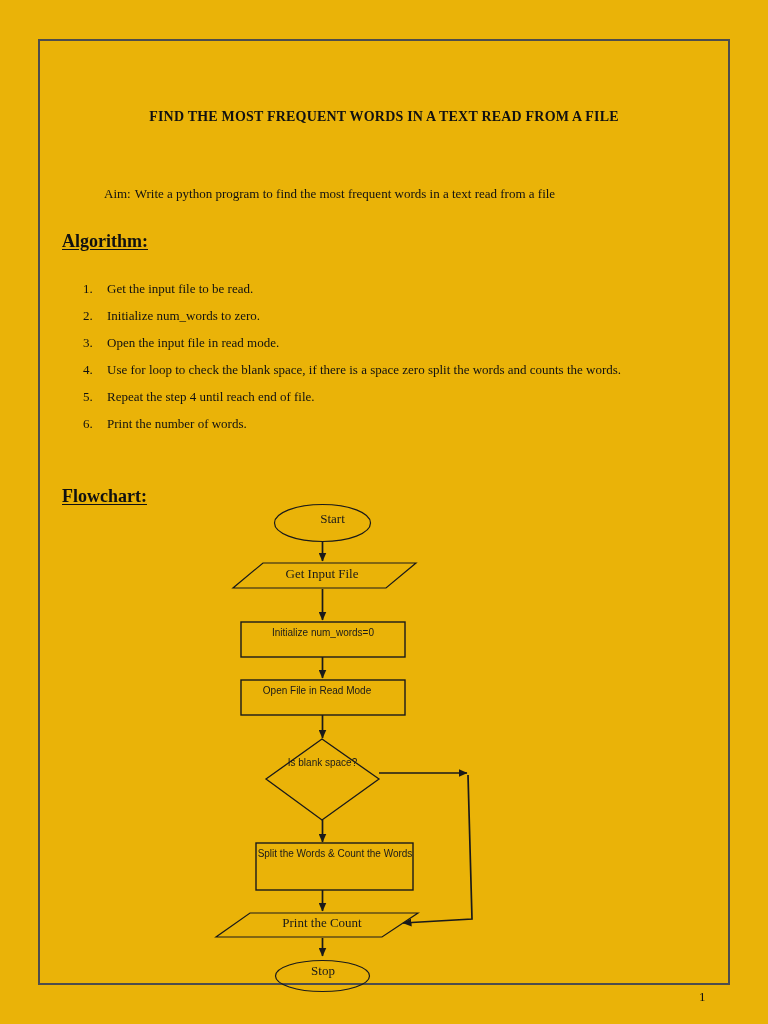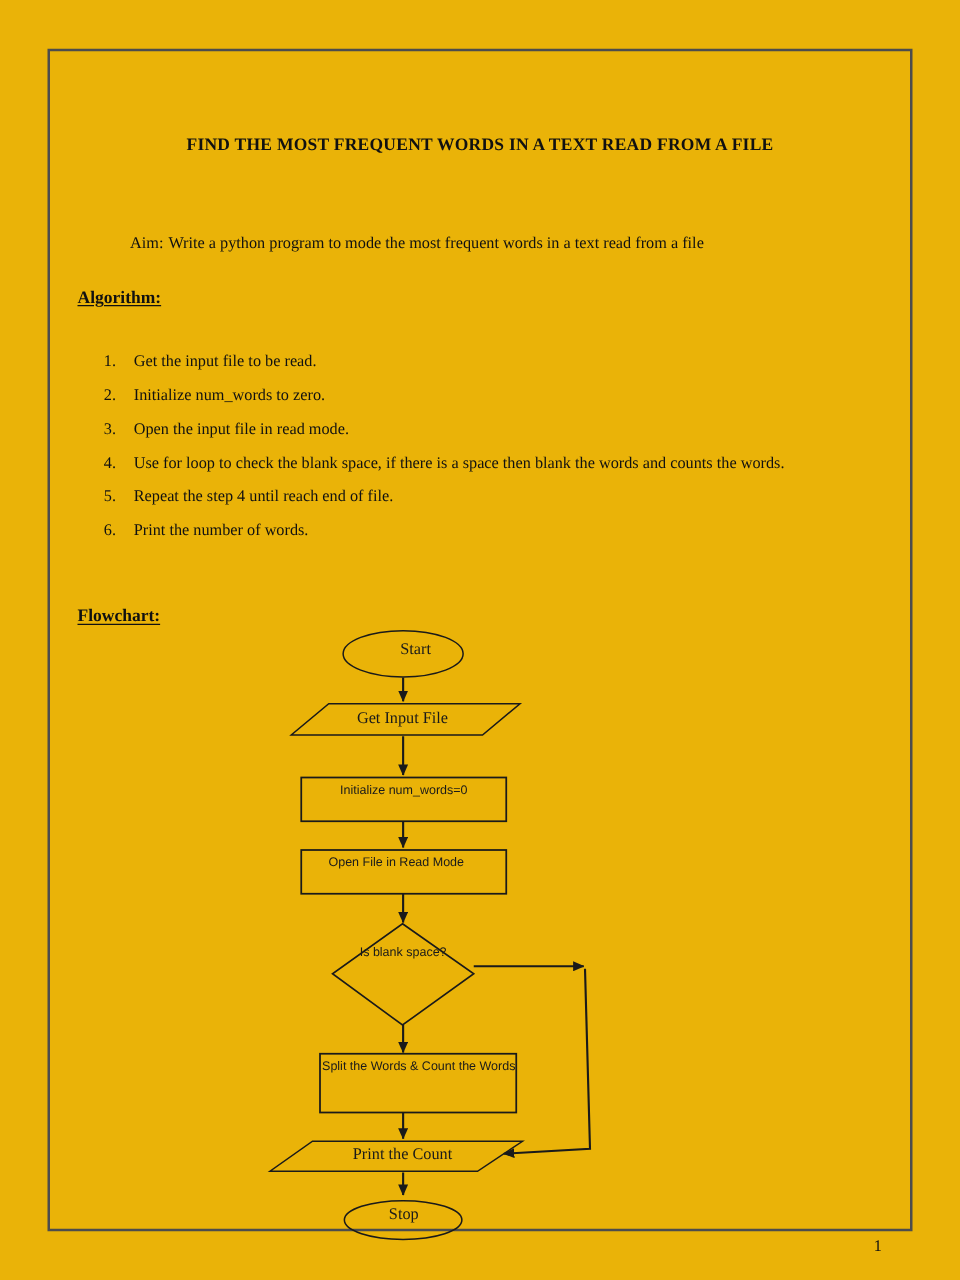--- a/index.html
+++ b/index.html
@@ -39,21 +39,21 @@
     left: 104px;
     top: 186px;
     font-size: 13px;
     white-space: nowrap;
   }
   .aim-label { font-weight: normal; }
   .aim-text { margin-left: 4px; }
   .section-heading {
     position: absolute;
     left: 62px;
-    font-size: 14px;
+    font-size: 18px;
     font-weight: bold;
     text-decoration: underline;
     text-underline-offset: 2px;
   }
   .algorithm-heading { top: 231px; }
   .flowchart-heading { top: 486px; }
   .steps {
     position: absolute;
     left: 83px;
     top: 280px;
@@ -105,41 +105,41 @@
 </head>
 <body>
 
 <div class="page">
 
   <div class="page-border"></div>
 
   <div class="doc-title">FIND THE MOST FREQUENT WORDS IN A TEXT READ FROM A FILE</div>
 
   <div class="aim-line">
-    <span class="aim-label">Aim:</span><span class="aim-text">Write a python program to mode the most frequent words in a text read from a file</span>
+    <span class="aim-label">Aim:</span><span class="aim-text">Write a python program to find the most frequent words in a text read from a file</span>
   </div>
 
   <div class="section-heading algorithm-heading">Algorithm:</div>
 
   <div class="steps">
     <div class="step">
       <span class="step-num">1.</span>
       <span class="step-text">Get the input file to be read.</span>
     </div>
     <div class="step">
       <span class="step-num">2.</span>
       <span class="step-text">Initialize num_words to zero.</span>
     </div>
     <div class="step">
       <span class="step-num">3.</span>
       <span class="step-text">Open the input file in read mode.</span>
     </div>
     <div class="step">
       <span class="step-num">4.</span>
-      <span class="step-text">Use for loop to check the blank space, if there is a space then blank the words and counts the words.</span>
+      <span class="step-text">Use for loop to check the blank space, if there is a space zero split the words and counts the words.</span>
     </div>
     <div class="step">
       <span class="step-num">5.</span>
       <span class="step-text">Repeat the step 4 until reach end of file.</span>
     </div>
     <div class="step">
       <span class="step-num">6.</span>
       <span class="step-text">Print the number of words.</span>
     </div>
   </div>

